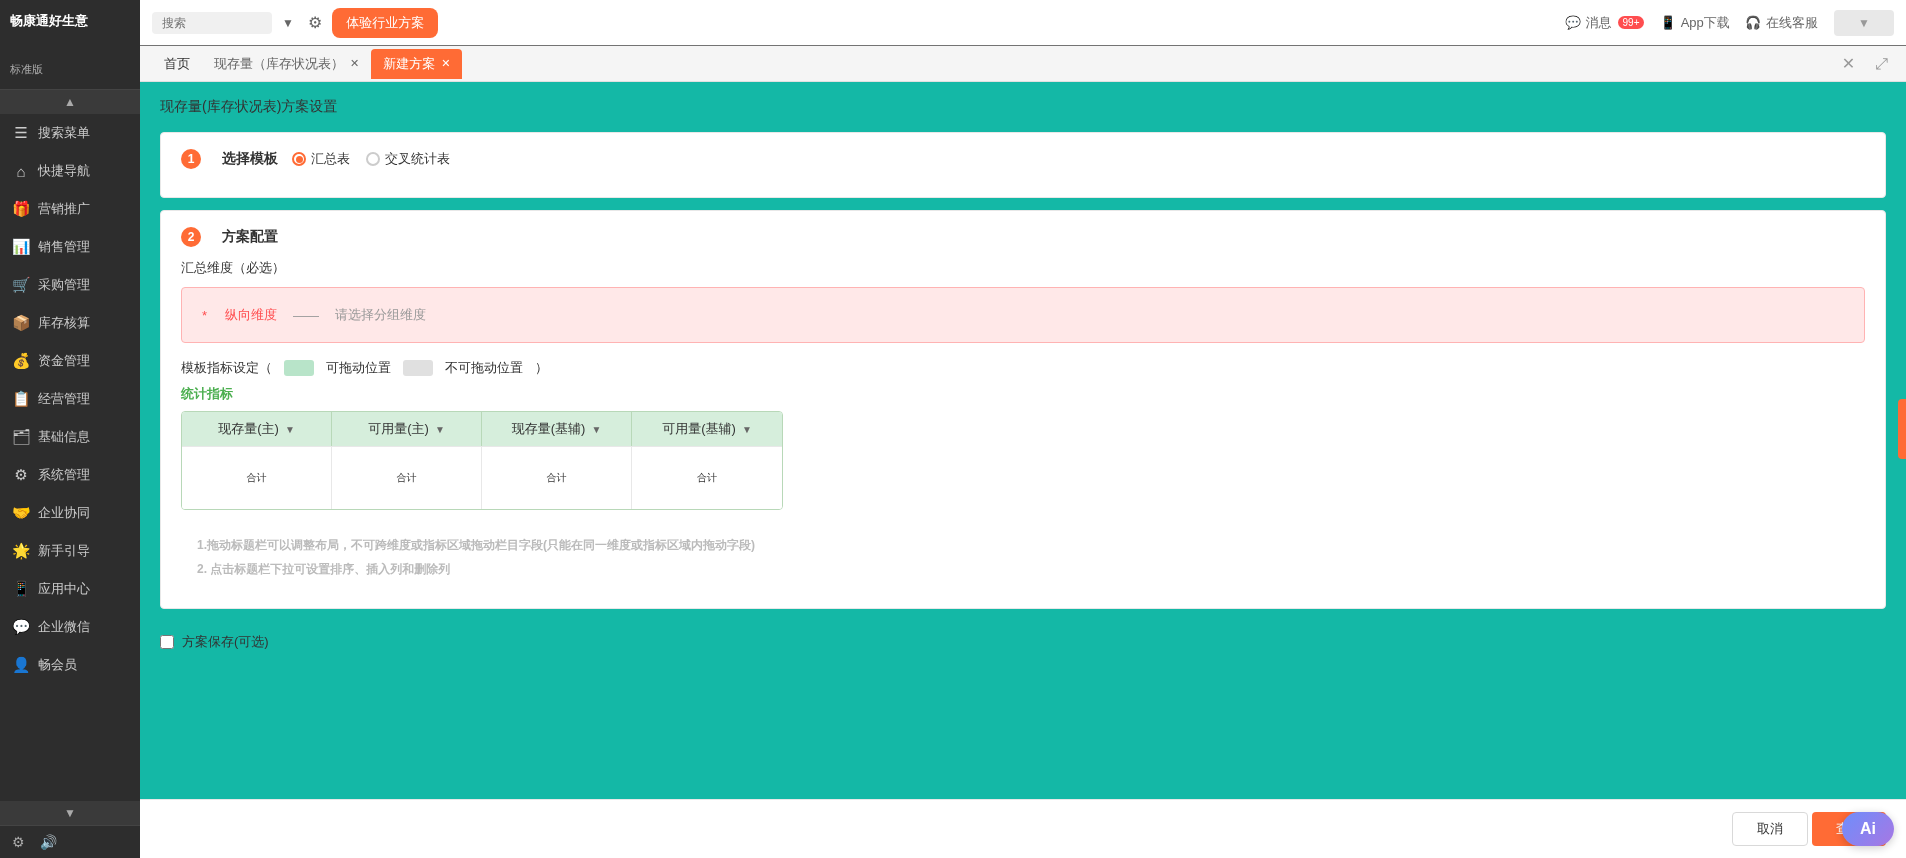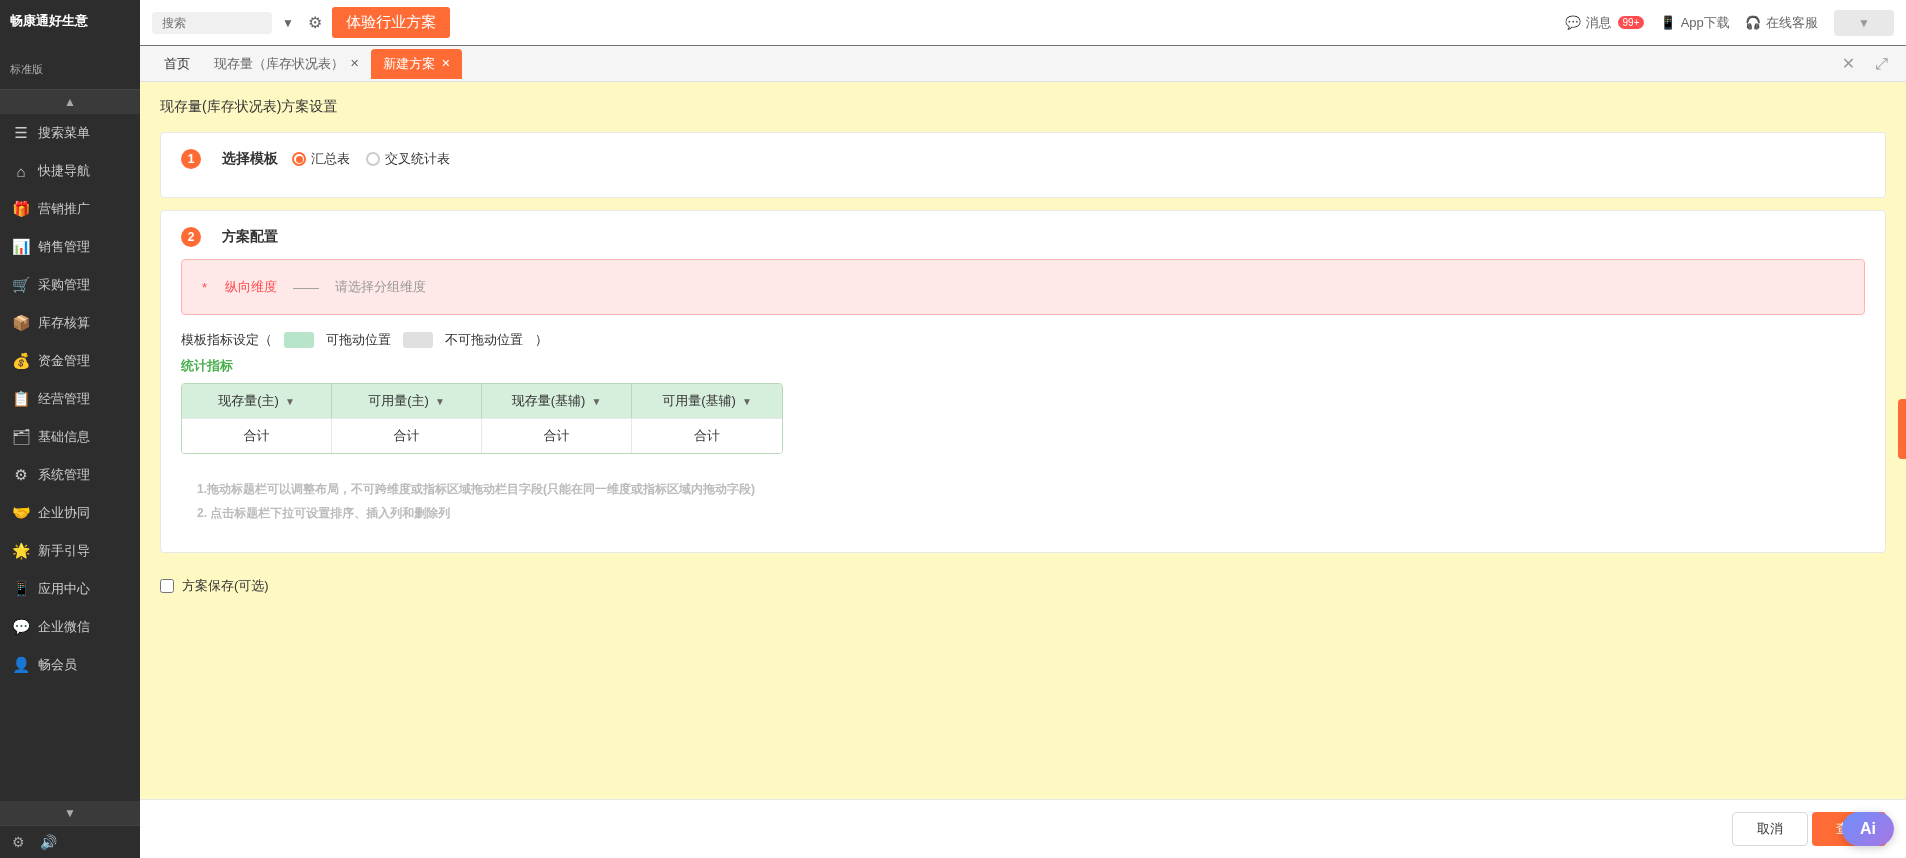--- a/index.html
+++ b/index.html
@@ -91,24 +91,24 @@
     .topbar-settings {
       color: #666;
       cursor: pointer;
       font-size: 16px;
       margin-left: 4px;
     }
     .topbar-trial-btn {
       background: #ff6b35;
       color: #fff;
       border: none;
-      border-radius: 3px;
+      border-radius: 8px;
       padding: 6px 14px;
       cursor: pointer;
-      font-size: 15px;
+      font-size: 13px;
     }
     .topbar-right {
       margin-left: auto;
       display: flex;
       align-items: center;
       gap: 16px;
     }
     .topbar-right-item {
       display: flex;
       align-items: center;
@@ -165,21 +165,21 @@
       font-size: 11px;
       cursor: pointer;
     }
     .tab-home { color: #333; font-size: 13px; padding: 6px 12px; cursor: pointer; }
 
     
     .content-area {
       flex: 1;
       overflow-y: auto;
       padding: 16px 20px;
-      background: #fef9c3;
+      background: #14b8a6;
       position: relative;
     }
     .content-area::-webkit-scrollbar { width: 6px; }
     .content-area::-webkit-scrollbar-thumb { background: #ccc; border-radius: 3px; }
 
     .page-title {
       font-size: 14px;
       color: #333;
       margin-bottom: 16px;
       font-weight: normal;
@@ -340,22 +340,22 @@
       min-width: 150px;
       justify-content: center;
     }
     .stats-header-cell:last-child { border-right: none; }
     .stats-data-row {
       display: flex;
       background: #fff;
       border-top: 1px solid #e8e8e8;
     }
     .stats-data-cell {
-      padding: 8px 20px;
-      font-size: 13px;
+      padding: 24px 20px;
+      font-size: 10px;
       color: #333;
       border-right: 1px solid #e8e8e8;
       min-width: 150px;
       text-align: center;
     }
     .stats-data-cell:last-child { border-right: none; }
     .chevron-down { font-size: 10px; color: #666; }
 
     
     .hints {
@@ -613,20 +613,21 @@
         </div>
       </div>
     </div>
 
     <div class="section-card">
       <div class="section-header">
         <div class="section-num">2</div>
         <div class="section-title">方案配置</div>
       </div>
 
+      <div class="dim-label">汇总维度（必选）</div>
 
       
       <div class="dim-row-error">
         <span class="dim-name required-mark">*</span>
         <span class="dim-name">纵向维度</span>
         <span class="dim-separator">——</span>
         <span class="dim-placeholder">请选择分组维度</span>
       </div>
 
       

